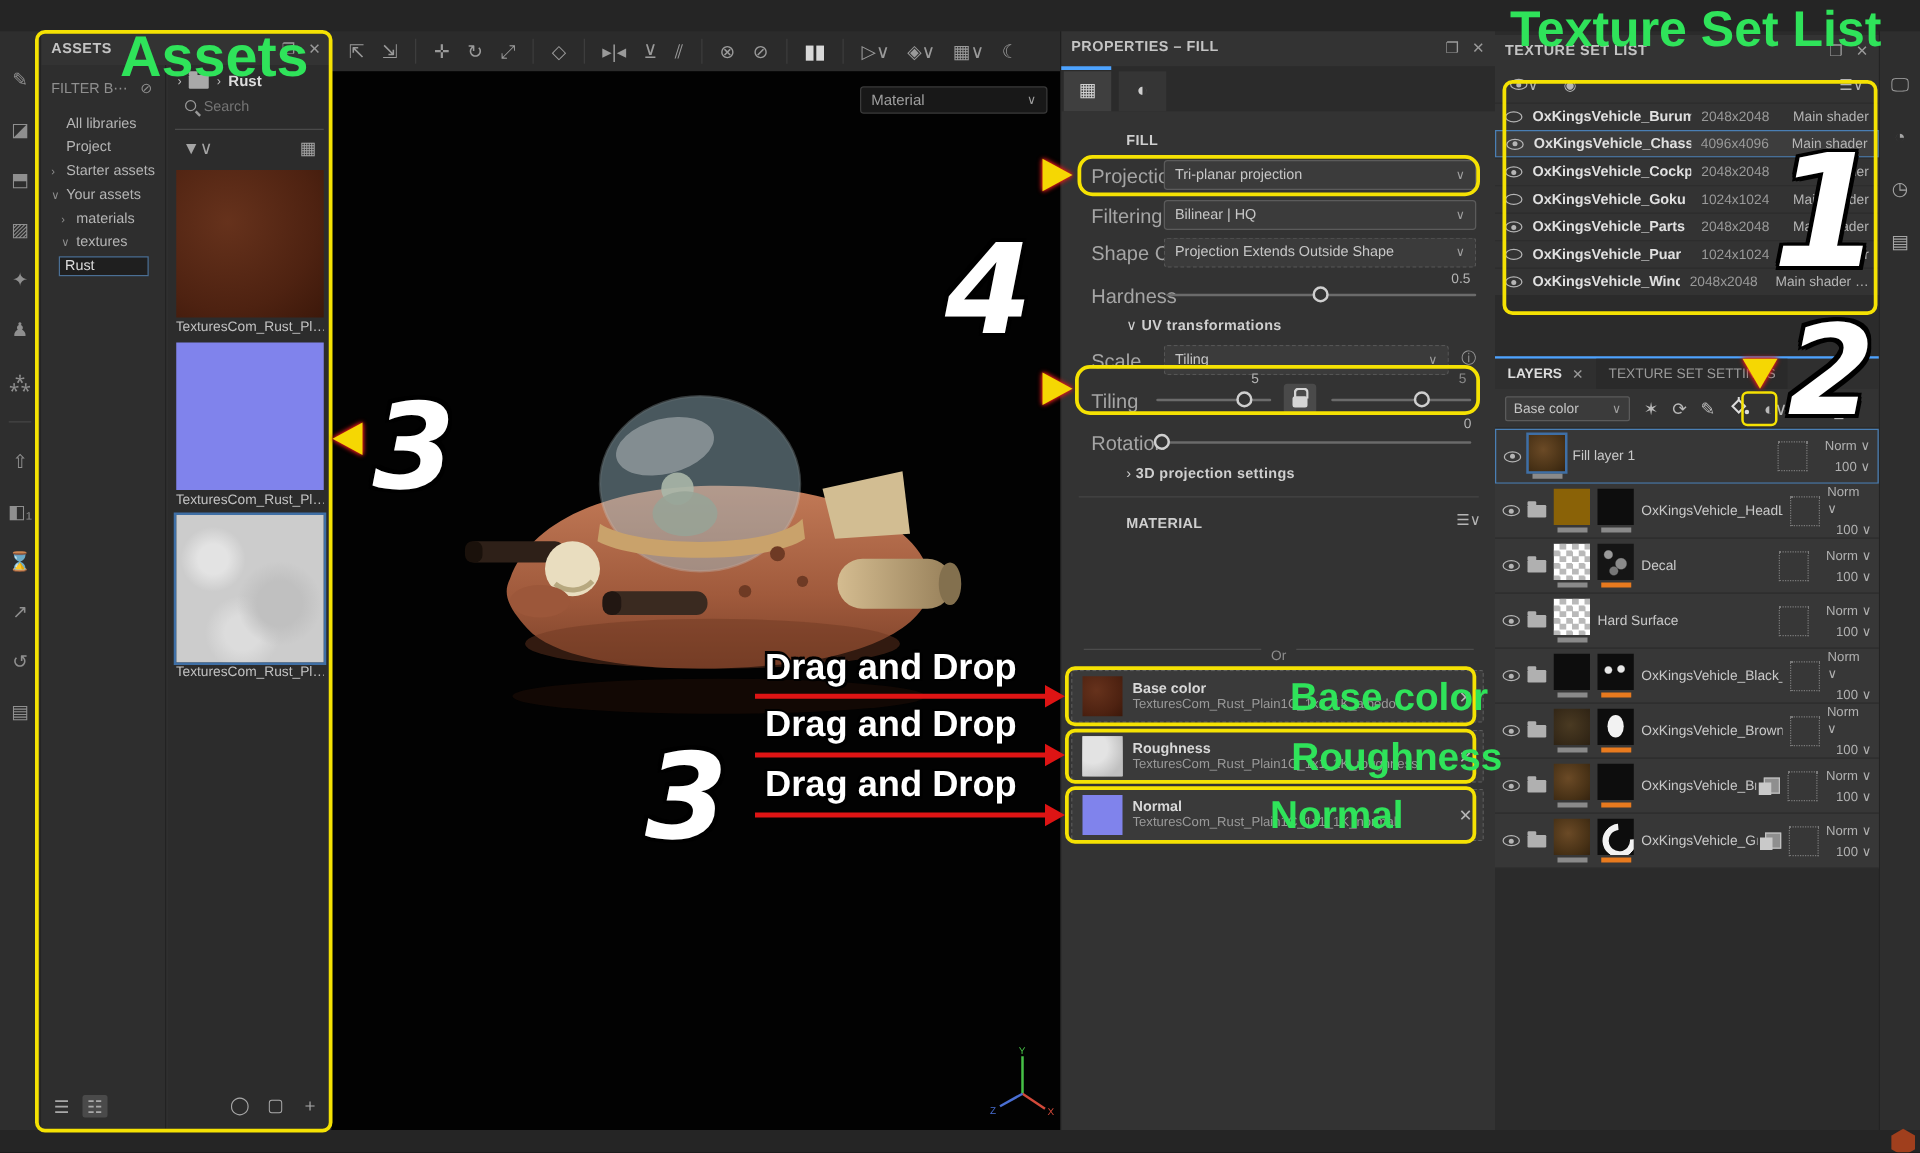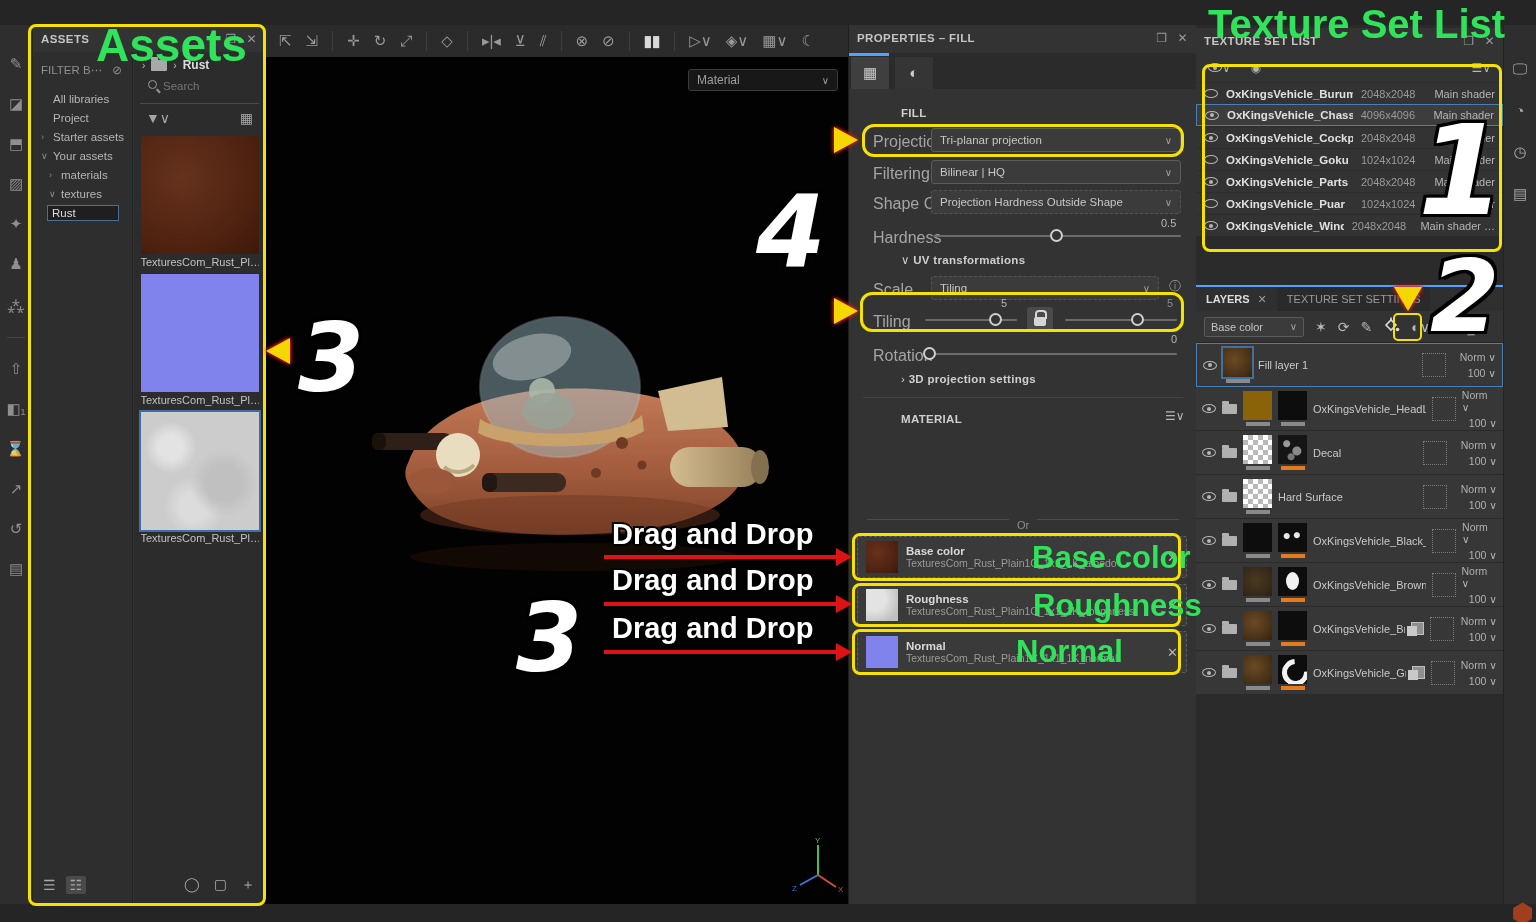--- a/index.html
+++ b/index.html
@@ -405,21 +405,21 @@
     </div>
 
     <span class="fld-label" style="top:140px">Filtering</span>
     <div class="fld-select" style="top:135px">
       <span>Bilinear | HQ</span>
       <span class="dd-caret">∨</span>
     </div>
 
     <span class="fld-label" style="top:170px">Shape Crop</span>
     <div class="fld-select dashed" style="top:165px">
-      <span>Projection Hardness Outside Shape</span>
+      <span>Projection Extends Outside Shape</span>
       <span class="dd-caret">∨</span>
     </div>
 
     <span class="fld-label" style="top:204px">Hardness</span>
     <span class="slider-val" style="left:312px;top:192px">0.5</span>
     <div class="slider" style="left:84px;top:210px;width:248px">
       <span class="knob" style="left:117px"></span>
     </div>
 
     <span class="sec-label" style="top:228px;font-weight:bold">

